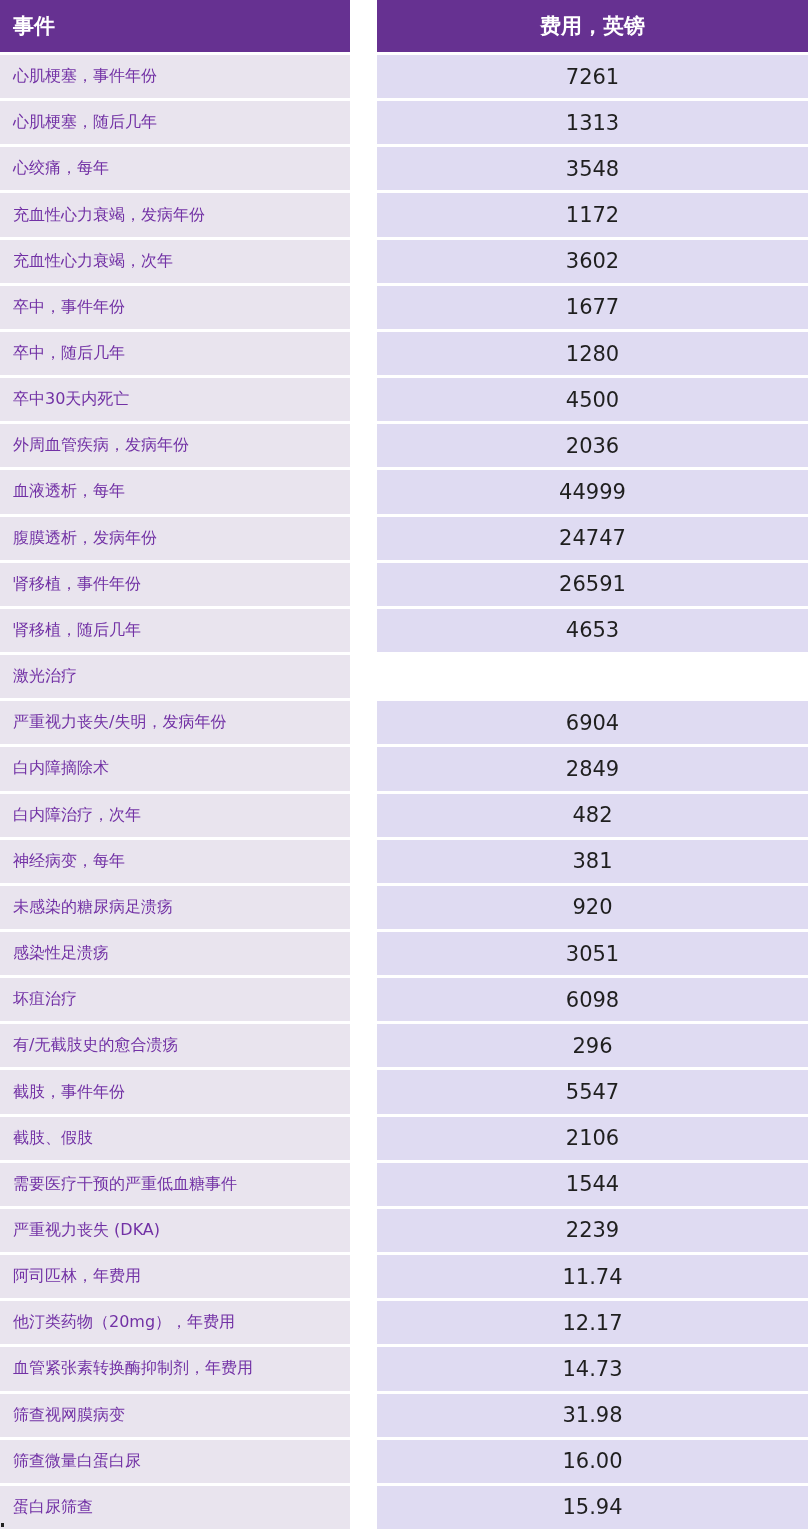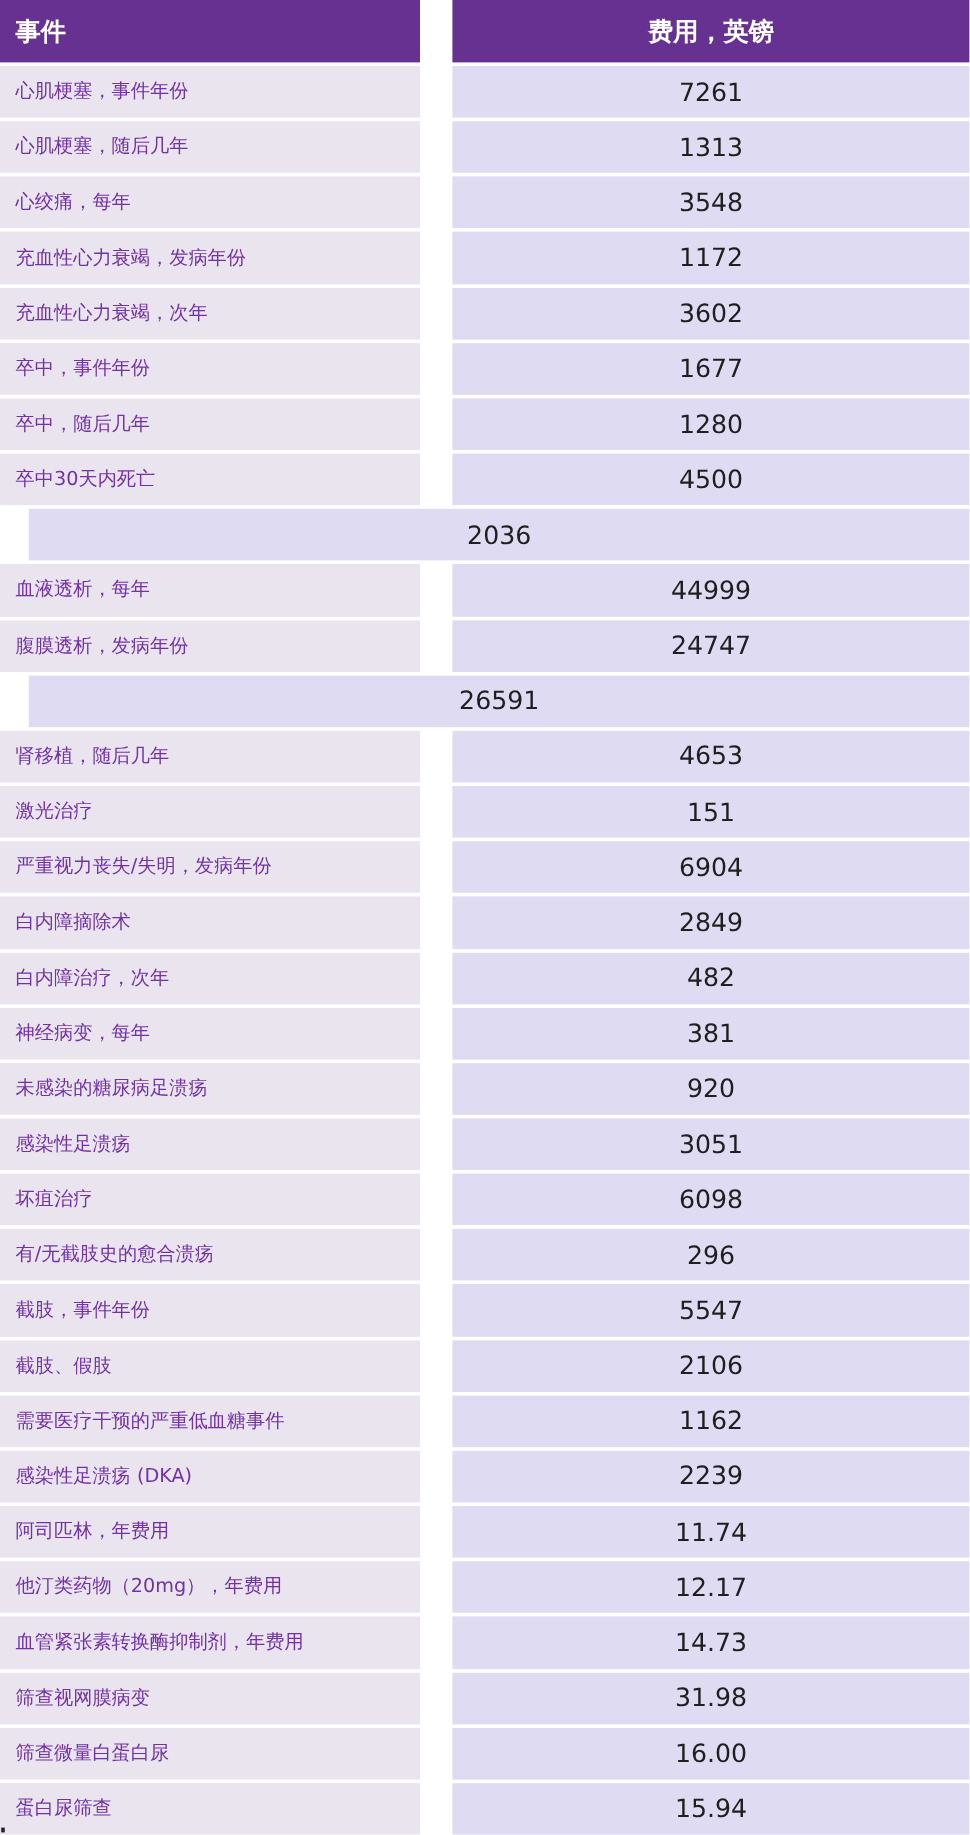--- a/index.html
+++ b/index.html
@@ -104,40 +104,41 @@
     </div>
     <div class="row">
       <div class="cell left">卒中，随后几年</div>
       <div class="cell right">1280</div>
     </div>
     <div class="row">
       <div class="cell left">卒中30天内死亡</div>
       <div class="cell right">4500</div>
     </div>
     <div class="row">
+      <div class="cell left">外周血管疾病，发病年份</div>
       <div class="cell right">2036</div>
     </div>
     <div class="row">
       <div class="cell left">血液透析，每年</div>
       <div class="cell right">44999</div>
     </div>
     <div class="row">
       <div class="cell left">腹膜透析，发病年份</div>
       <div class="cell right">24747</div>
     </div>
     <div class="row">
+      <div class="cell left">肾移植，事件年份</div>
       <div class="cell right">26591</div>
     </div>
     <div class="row">
       <div class="cell left">肾移植，随后几年</div>
       <div class="cell right">4653</div>
     </div>
     <div class="row">
       <div class="cell left">激光治疗</div>
-      <div class="cell right">151</div>
     </div>
     <div class="row">
       <div class="cell left">严重视力丧失/失明，发病年份</div>
       <div class="cell right">6904</div>
     </div>
     <div class="row">
       <div class="cell left">白内障摘除术</div>
       <div class="cell right">2849</div>
     </div>
     <div class="row">
@@ -167,24 +168,24 @@
     <div class="row">
       <div class="cell left">截肢，事件年份</div>
       <div class="cell right">5547</div>
     </div>
     <div class="row">
       <div class="cell left">截肢、假肢</div>
       <div class="cell right">2106</div>
     </div>
     <div class="row">
       <div class="cell left">需要医疗干预的严重低血糖事件</div>
-      <div class="cell right">1162</div>
-    </div>
-    <div class="row">
-      <div class="cell left">感染性足溃疡 (DKA)</div>
+      <div class="cell right">1544</div>
+    </div>
+    <div class="row">
+      <div class="cell left">严重视力丧失 (DKA)</div>
       <div class="cell right">2239</div>
     </div>
     <div class="row">
       <div class="cell left">阿司匹林，年费用</div>
       <div class="cell right">11.74</div>
     </div>
     <div class="row">
       <div class="cell left">他汀类药物（20mg），年费用</div>
       <div class="cell right">12.17</div>
     </div>

